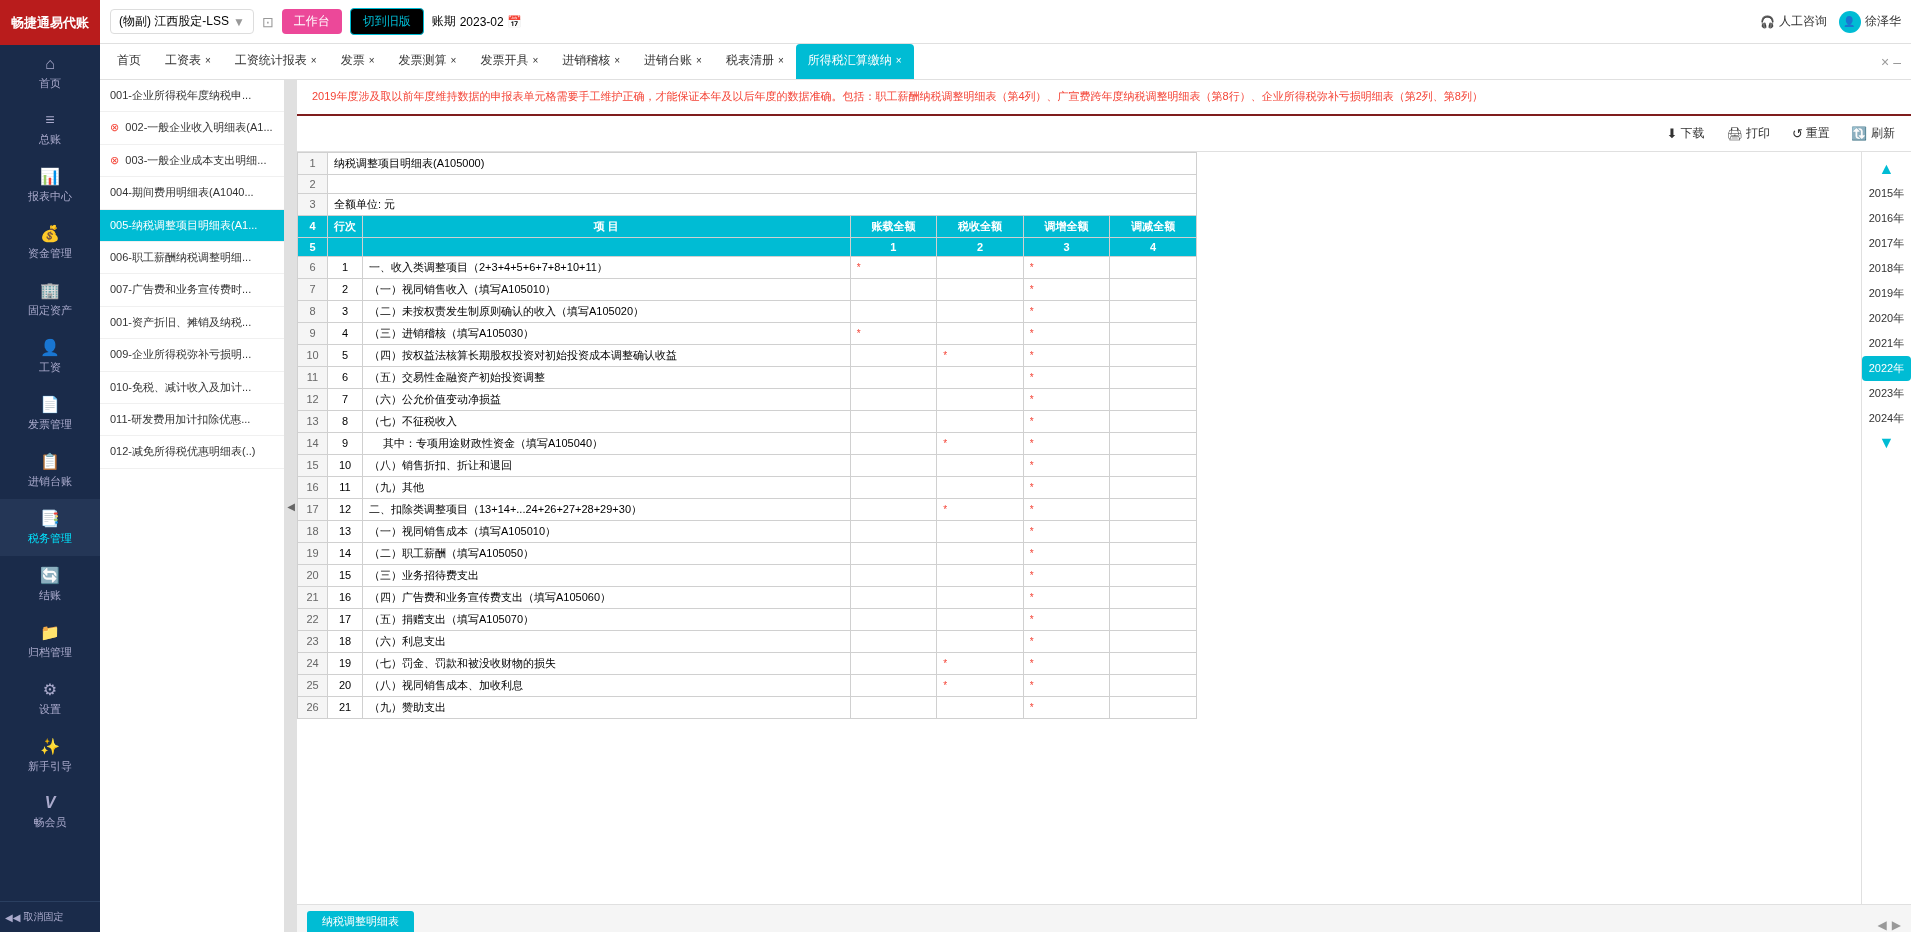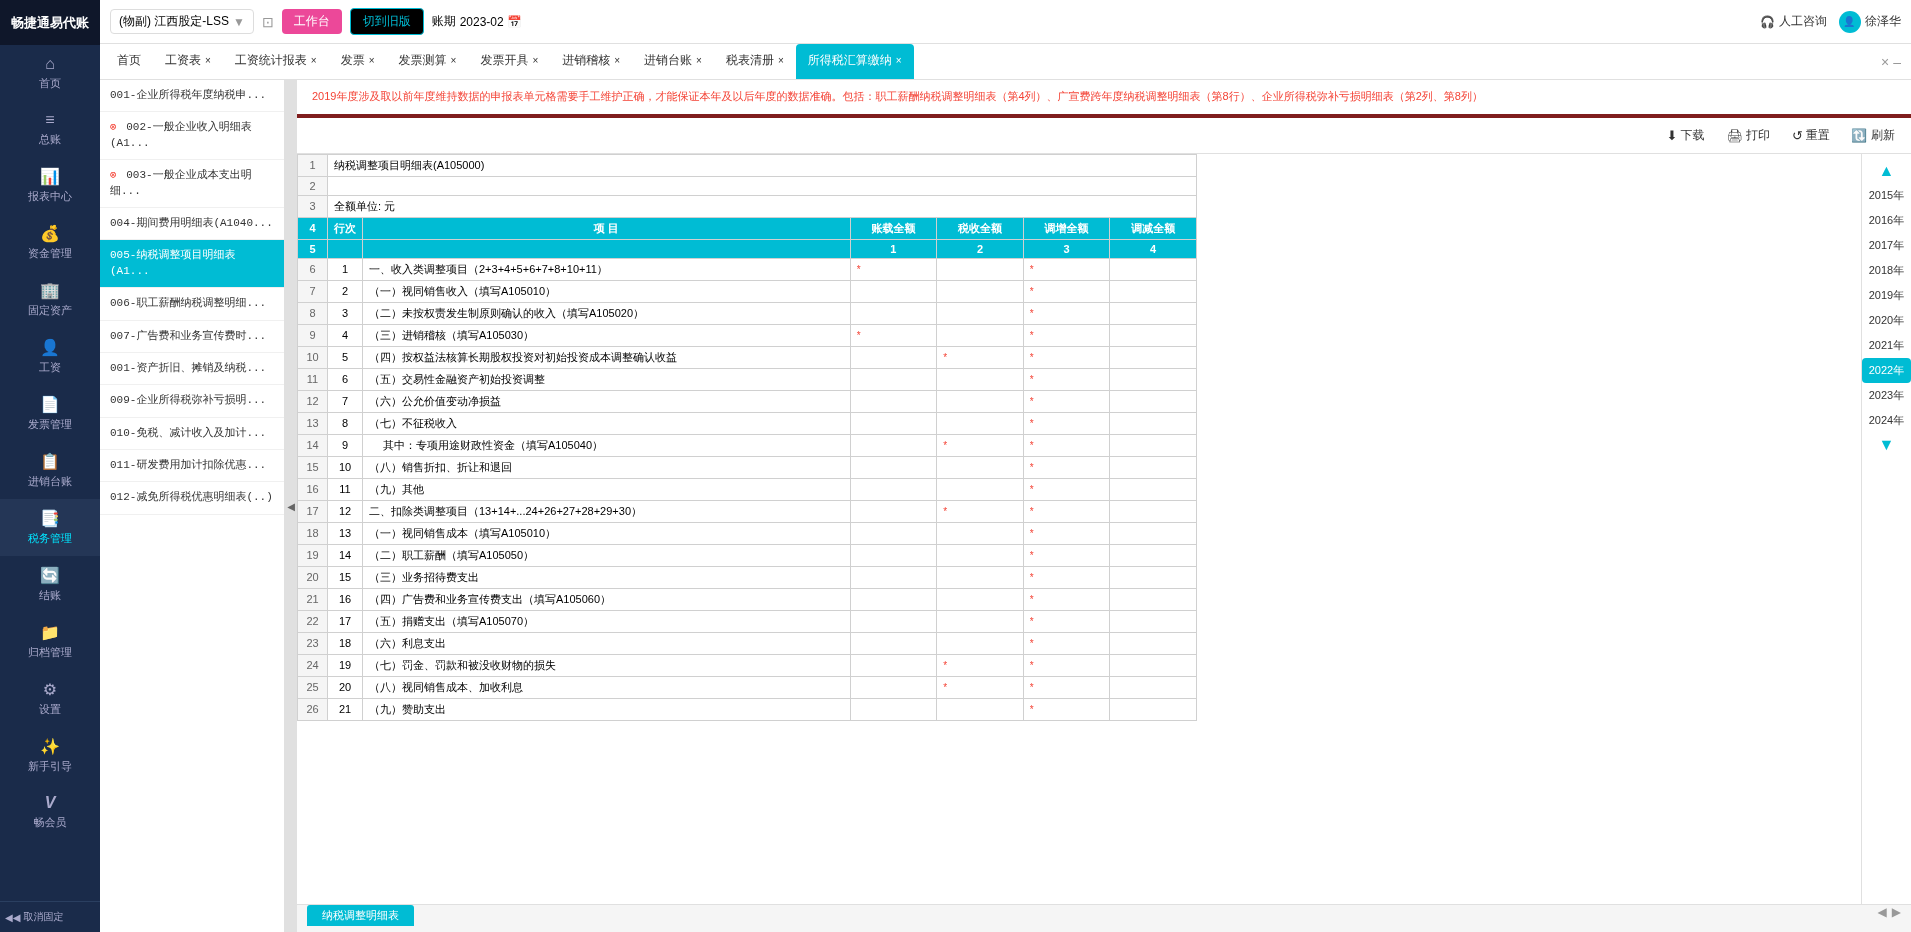--- a/index.html
+++ b/index.html
@@ -1,20 +1,20 @@
 <!DOCTYPE html>
 <html><head>
   <meta charset="utf-8">
   <style>
     * { box-sizing: border-box; margin: 0; padding: 0; }
     body { font-family: "Microsoft YaHei", "PingFang SC", sans-serif; font-size: 12px; background: #f0f2f5; display: flex; height: 932px; overflow: hidden; }
 
     
     .sidebar { width: 100px; background: #1a2b4a; display: flex; flex-direction: column; color: #fff; flex-shrink: 0; }
-    .sidebar-logo { background: #0f172a; padding: 10px 5px; text-align: right; font-size: 13px; font-weight: bold; color: #fff; height: 45px; display: flex; align-items: center; justify-content: center; }
+    .sidebar-logo { background: #b91c1c; padding: 10px 5px; text-align: right; font-size: 13px; font-weight: bold; color: #fff; height: 45px; display: flex; align-items: center; justify-content: center; }
     .sidebar-item { display: flex; flex-direction: column; align-items: center; padding: 10px 5px; cursor: pointer; font-size: 11px; color: #aac; gap: 3px; }
     .sidebar-item.active { background: #243656; color: #00e5ff; }
     .sidebar-item .icon { font-size: 16px; }
     .sidebar-bottom { margin-top: auto; }
     .sidebar-fix { display: flex; align-items: center; gap: 3px; padding: 8px 5px; color: #aac; font-size: 10px; cursor: pointer; border-top: 1px solid #2a3f60; }
 
     
     .main { flex: 1; display: flex; flex-direction: column; overflow: hidden; }
 
     
@@ -32,30 +32,30 @@
     .nav-tab { padding: 8px 12px; font-size: 12px; cursor: pointer; white-space: nowrap; border-bottom: 2px solid transparent; color: #333; display: flex; align-items: center; gap: 4px; }
     .nav-tab.active { background: #00bcd4; color: #fff; border-radius: 4px 4px 0 0; }
     .nav-tab .close { font-size: 10px; color: inherit; cursor: pointer; }
     .nav-close-btn { margin-left: auto; display: flex; align-items: center; gap: 4px; padding: 0 5px; }
     .nav-close-btn span { cursor: pointer; font-size: 14px; color: #999; }
 
     
     .content { flex: 1; display: flex; overflow: hidden; }
 
     
-    .left-panel { width: 185px; background: #fff; border-right: 1px solid #e0e0e0; overflow-y: auto; flex-shrink: 0; font-family: Liberation Mono, monospace; }
+    .left-panel { width: 185px; background: #fff; border-right: 1px solid #e0e0e0; overflow-y: auto; flex-shrink: 0; }
     .left-panel-item { padding: 8px 10px; font-size: 11px; color: #333; cursor: pointer; border-bottom: 1px solid #f0f0f0; line-height: 1.4; }
     .left-panel-item.active { background: #00bcd4; color: #fff; }
     .left-panel-item .err { color: #f44336; margin-right: 3px; }
 
     
     .right-content { flex: 1; display: flex; flex-direction: column; overflow: hidden; position: relative; }
 
     
-    .warning-bar { background: #fff; padding: 8px 15px; font-size: 11px; color: #f44336; border-bottom: 4px solid #7f1d1d; line-height: 1.6; flex-shrink: 0; }
+    .warning-bar { background: #fff; padding: 8px 15px; font-size: 11px; color: #f44336; border-bottom: 2px solid #7f1d1d; line-height: 1.6; flex-shrink: 0; }
 
     
     .toolbar { display: flex; align-items: center; justify-content: flex-end; padding: 6px 10px; background: #fff; border-bottom: 1px solid #e0e0e0; gap: 10px; flex-shrink: 0; }
     .toolbar-btn { display: flex; align-items: center; gap: 3px; cursor: pointer; font-size: 12px; color: #333; padding: 3px 6px; border-radius: 3px; }
     .toolbar-btn .icon { font-size: 13px; }
 
     
     .table-container { flex: 1; overflow: auto; background: #fff; position: relative; }
 
     
@@ -67,21 +67,21 @@
     .sheet-table .col-header-row th { background: #00bcd4; color: #fff; text-align: center; font-weight: bold; }
     .asterisk { color: #f44336; font-size: 10px; }
 
     
     .year-panel { width: 50px; background: #fff; border-left: 1px solid #e0e0e0; display: flex; flex-direction: column; align-items: center; padding: 5px 0; overflow-y: auto; flex-shrink: 0; }
     .year-nav { color: #00bcd4; font-size: 16px; cursor: pointer; padding: 3px; }
     .year-item { font-size: 11px; color: #333; cursor: pointer; padding: 5px 2px; text-align: center; width: 100%; }
     .year-item.active { background: #00bcd4; color: #fff; border-radius: 4px; }
 
     
-    .bottom-bar { height: 28px; background: #f5f5f5; border-top: 1px solid #e0e0e0; display: flex; align-items: flex-start; padding: 0 10px; flex-shrink: 0; }
+    .bottom-bar { height: 28px; background: #f5f5f5; border-top: 1px solid #e0e0e0; display: flex; align-items: flex-end; padding: 0 10px; flex-shrink: 0; }
     .bottom-tab { padding: 3px 15px; background: #00bcd4; color: #fff; font-size: 11px; border-radius: 3px 3px 0 0; cursor: pointer; }
     .bottom-scroll { margin-left: auto; display: flex; gap: 5px; }
     .bottom-scroll span { cursor: pointer; color: #999; font-size: 12px; }
 
     
     .collapse-handle { width: 12px; background: #e0e0e0; display: flex; align-items: center; justify-content: center; cursor: pointer; color: #666; font-size: 10px; flex-shrink: 0; }
 
     ::-webkit-scrollbar { width: 6px; height: 6px; }
     ::-webkit-scrollbar-track { background: #f1f1f1; }
     ::-webkit-scrollbar-thumb { background: #ccc; border-radius: 3px; }

